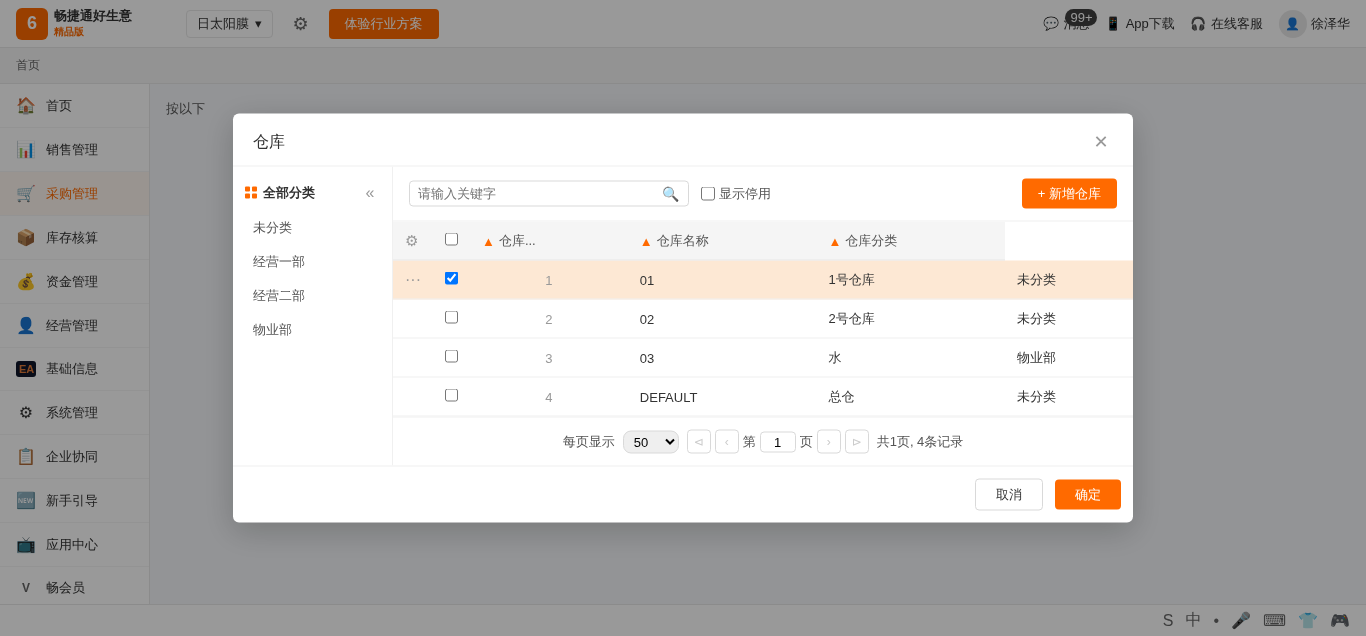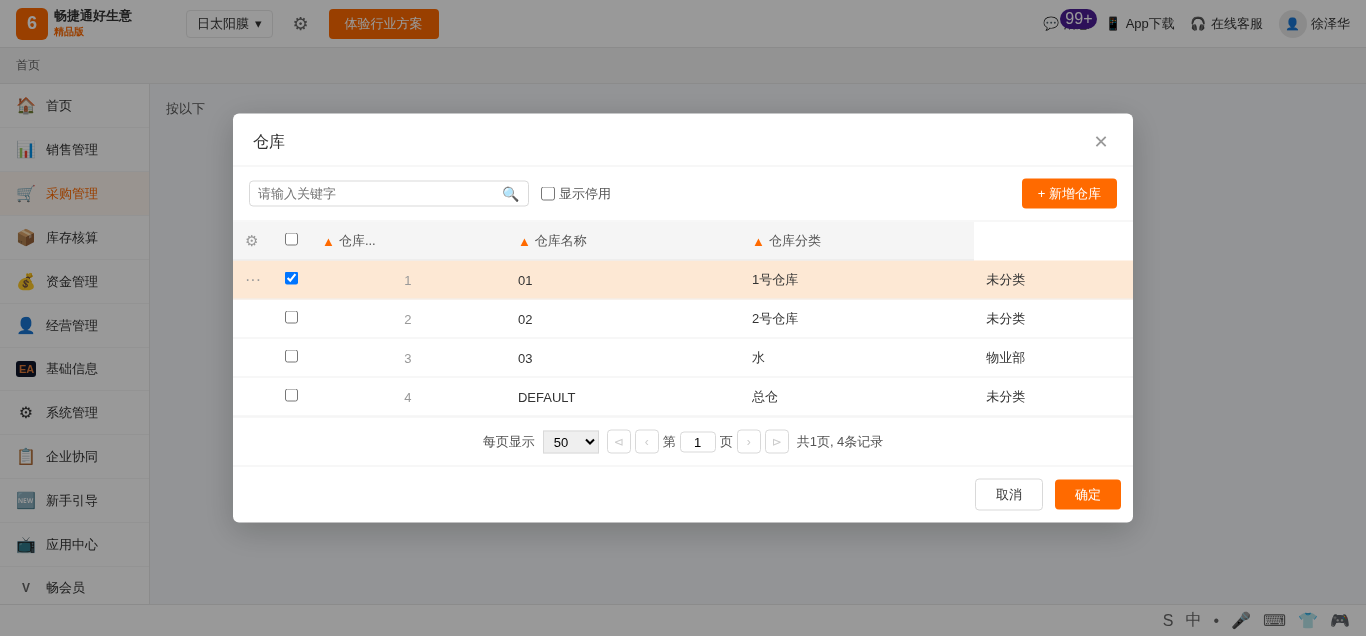--- a/index.html
+++ b/index.html
@@ -63,22 +63,22 @@
       font-size: 13px;
     }
     .topbar-right {
       display: flex; align-items: center; gap: 16px;
     }
     .notification-item {
       display: flex; align-items: center; gap: 4px;
       cursor: pointer; color: #333; font-size: 13px; position: relative;
     }
     .badge {
-      background: #4c1d95; color: white; border-radius: 10px;
-      padding: 1px 5px; font-size: 16px; position: absolute;
+      background: #404040; color: white; border-radius: 10px;
+      padding: 1px 5px; font-size: 13px; position: absolute;
       top: -6px; right: -8px;
     }
     .user-info {
       display: flex; align-items: center; gap: 4px;
       cursor: pointer; color: #333; font-size: 13px;
     }
     .avatar {
       width: 28px; height: 28px;
       background: #e8e8e8; border-radius: 50%;
       display: flex; align-items: center; justify-content: center;
@@ -253,21 +253,21 @@
     }
     .more-icon { color: #999; cursor: pointer; font-size: 16px; }
 
     
     .pagination {
       display: flex; align-items: center; justify-content: center;
       padding: 12px 16px; gap: 8px; border-top: 1px solid #f0f0f0;
       font-size: 13px; color: #555;
     }
     .page-size-select {
-      border: 1px solid #d9d9d9; border-radius: 0;
+      border: 1px solid #d9d9d9; border-radius: 8px;
       padding: 2px 6px; font-size: 13px; cursor: pointer;
     }
     .page-nav {
       display: flex; align-items: center; gap: 4px;
     }
     .page-btn {
       width: 24px; height: 24px; display: flex; align-items: center; justify-content: center;
       border: 1px solid #d9d9d9; border-radius: 4px; cursor: pointer;
       color: #555; background: #fff; font-size: 12px;
     }
@@ -414,20 +414,38 @@
 <div class="overlay"></div>
 
 <div class="dialog">
   <div class="dialog-header">
     <span class="dialog-title">仓库</span>
     <div class="dialog-close">✕</div>
   </div>
 
   <div class="dialog-body">
 
+    <div class="category-panel">
+      <div class="category-header">
+        <div class="category-title">
+          <span style="display:inline-grid;grid-template-columns:1fr 1fr;gap:2px;width:12px;height:12px;">
+            <span style="width:5px;height:5px;background:#ff6a00;border-radius:1px;display:block;"></span>
+            <span style="width:5px;height:5px;background:#ff6a00;border-radius:1px;display:block;"></span>
+            <span style="width:5px;height:5px;background:#ff6a00;border-radius:1px;display:block;"></span>
+            <span style="width:5px;height:5px;background:#ff6a00;border-radius:1px;display:block;"></span>
+          </span>
+          <span>全部分类</span>
+        </div>
+        <div class="collapse-btn">«</div>
+      </div>
+      <div class="category-item">未分类</div>
+      <div class="category-item">经营一部</div>
+      <div class="category-item">经营二部</div>
+      <div class="category-item">物业部</div>
+    </div>
 
     <div class="main-panel">
 
       <div class="search-bar">
         <div class="search-input-wrap">
           <input class="search-input" type="text" placeholder="请输入关键字" style="">
           <span class="search-icon">🔍</span>
         </div>
         <label class="show-disabled">
           <input type="checkbox" class="checkbox" style="">

